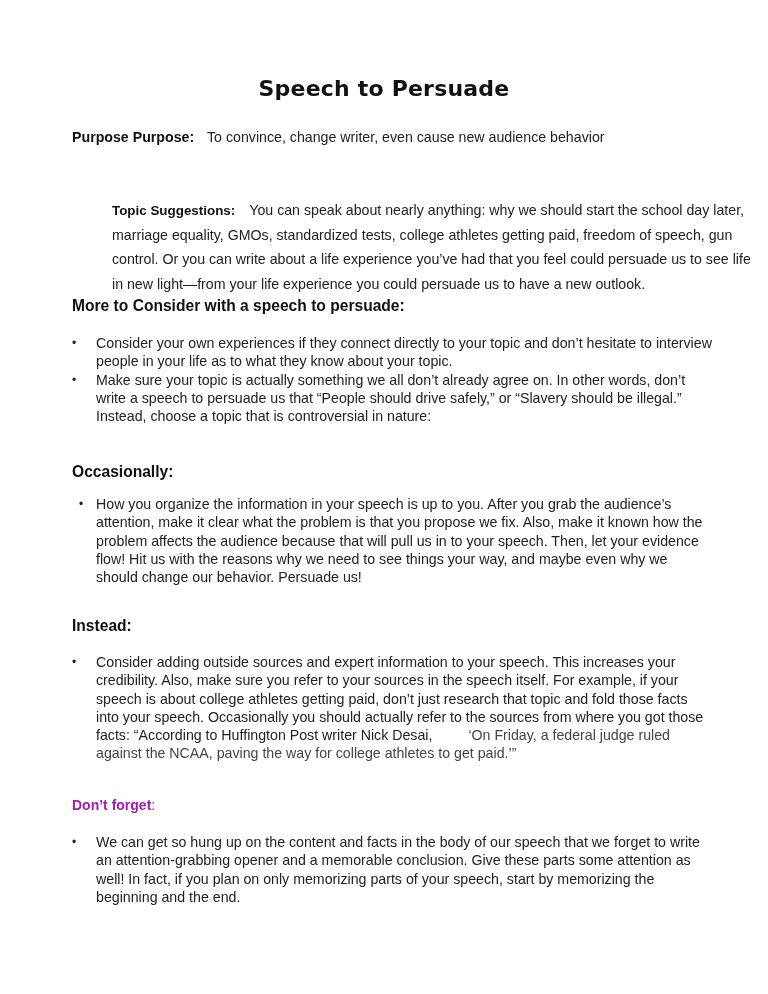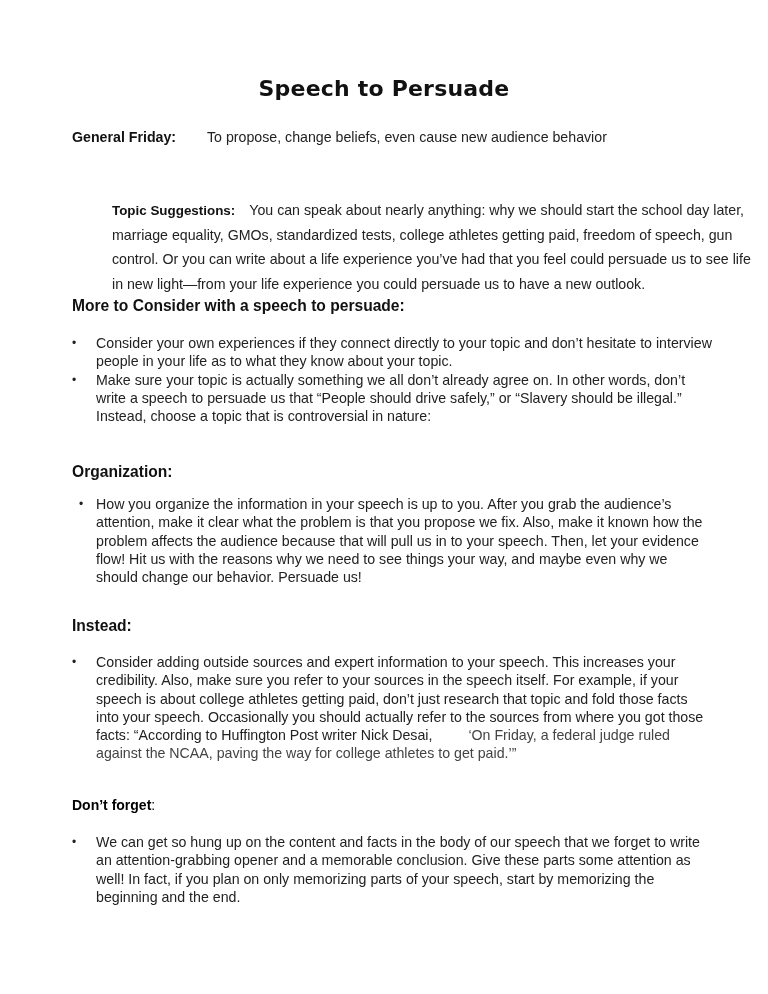--- a/index.html
+++ b/index.html
@@ -44,21 +44,21 @@
       position: absolute;
       left: 72px;
       font-weight: bold;
       font-size: 15.6px;
       color: #111;
     }
     .small-heading {
       position: absolute;
       left: 72px;
       font-size: 14px;
-      color: #000000;
+      color: #a21caf;
     }
     .small-heading b { font-weight: bold; }
     .bullets {
       position: absolute;
       left: 72px;
       width: 640px;
       list-style: none;
       font-size: 14.2px;
       line-height: 18.3px;
       color: #222;
@@ -73,42 +73,42 @@
     .quote { color: #444; margin-left: 32px; }
   </style>
 </head>
 <body>
 
 <div class="page">
 
   <h1 class="title">Speech to Persuade</h1>
 
   <div class="field-row" style="top:128px;">
-    <span class="field-label">General  Friday:</span><span class="field-value">To propose, change beliefs, even cause new audience behavior</span>
+    <span class="field-label">Purpose  Purpose:</span><span class="field-value">To convince, change writer, even cause new audience behavior</span>
   </div>
 
 
   <p class="topic-block">
     <span class="topic-label">Topic Suggestions:</span><span>You can speak about nearly anything: why we should start the school day later, marriage equality, GMOs, standardized tests, college athletes getting paid, freedom of speech, gun control.  Or you can write about a life experience you’ve had that you feel could persuade us to see life in new light—from your life experience you could persuade us to have a new outlook.</span>
   </p>
 
   <h2 class="section-heading" style="top:297px;">More to Consider with a speech to persuade:</h2>
 
   <ul class="bullets" style="top:334px;">
     <li>
       <span class="dot">•</span>
       <span>Consider your own experiences if they connect directly to your topic and don’t hesitate to interview people in your life as to what they know about your topic.</span>
     </li>
     <li>
       <span class="dot">•</span>
       <span>Make sure your topic is actually something we all don’t already agree on.  In other words, don’t write a speech to persuade us that “People should drive safely,” or “Slavery should be illegal.” Instead, choose a topic that is controversial in nature:</span>
     </li>
   </ul>
 
-  <h2 class="section-heading" style="top:463px;">Organization:</h2>
+  <h2 class="section-heading" style="top:463px;">Occasionally:</h2>
 
   <ul class="bullets org" style="top:495px;">
     <li>
       <span class="dot">•</span>
       <span>How you organize the information in your speech is up to you. After you grab the audience’s attention, make it clear what the problem is that you propose we fix.  Also, make it known how the problem affects the audience because that will pull us in to your speech.  Then, let your evidence flow!  Hit us with the reasons why we need to see things your way, and maybe even why we should change our behavior. Persuade us!</span>
     </li>
   </ul>
 
   <h2 class="section-heading" style="top:617px;">Instead:</h2>
 

